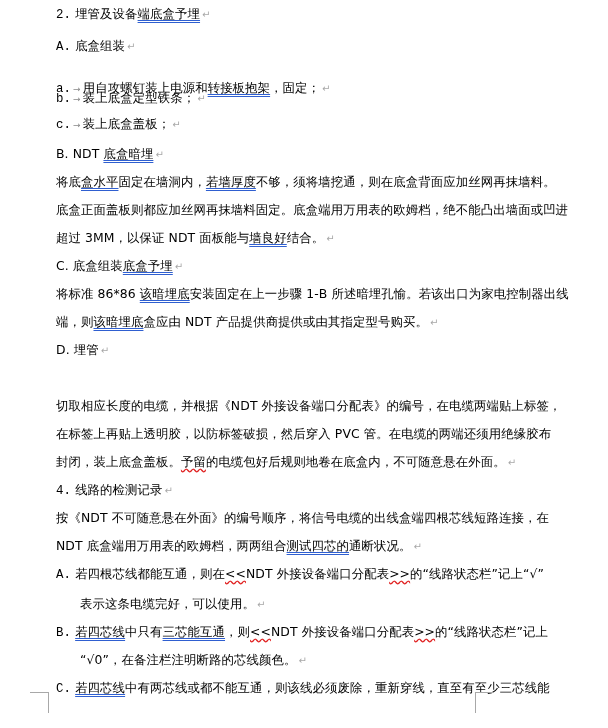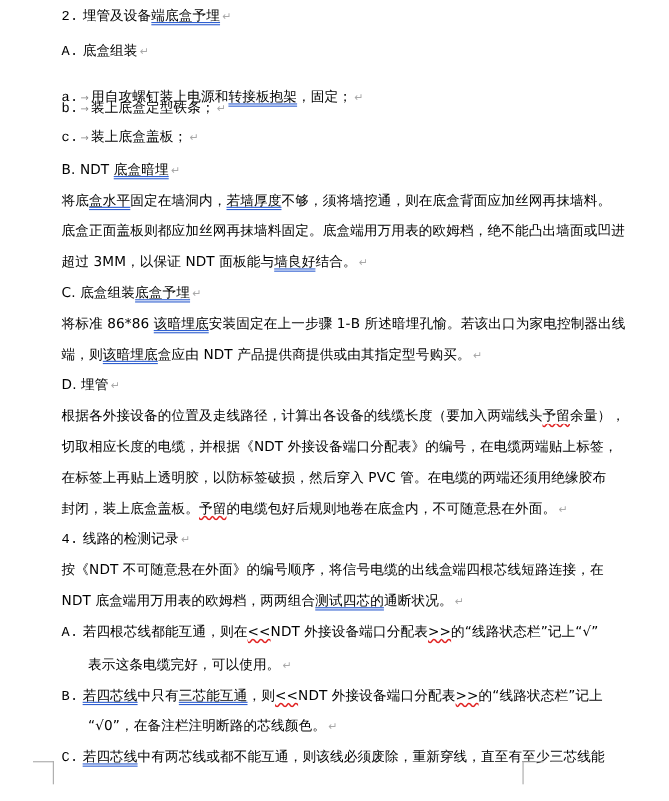--- a/index.html
+++ b/index.html
@@ -72,23 +72,20 @@
 
   <div class="line" style="top:314px">
     <span>端，则</span><span class="u-blue">该暗埋底</span><span>盒应由 NDT 产品提供商提供或由其指定型号购买。</span><span class="pm">↵</span>
   </div>
 
   <div class="line" style="top:342px">
     <span>D.</span>
     <span>埋管</span><span class="pm">↵</span>
   </div>
 
-  <div class="line" style="top:370px">
-    <span>根据各外接设备的位置及走线路径，计算出各设备的线缆长度（要加入两端线头</span><span class="u-red">予留</span><span>余量），</span>
-  </div>
 
   <div class="line" style="top:398px">
     <span>切取相应长度的电缆，并根据《NDT 外接设备端口分配表》的编号，在电缆两端贴上标签，</span>
   </div>
 
   <div class="line" style="top:426px">
     <span>在标签上再贴上透明胶，以防标签破损，然后穿入 PVC 管。在电缆的两端还须用绝缘胶布</span>
   </div>
 
   <div class="line" style="top:454px">

